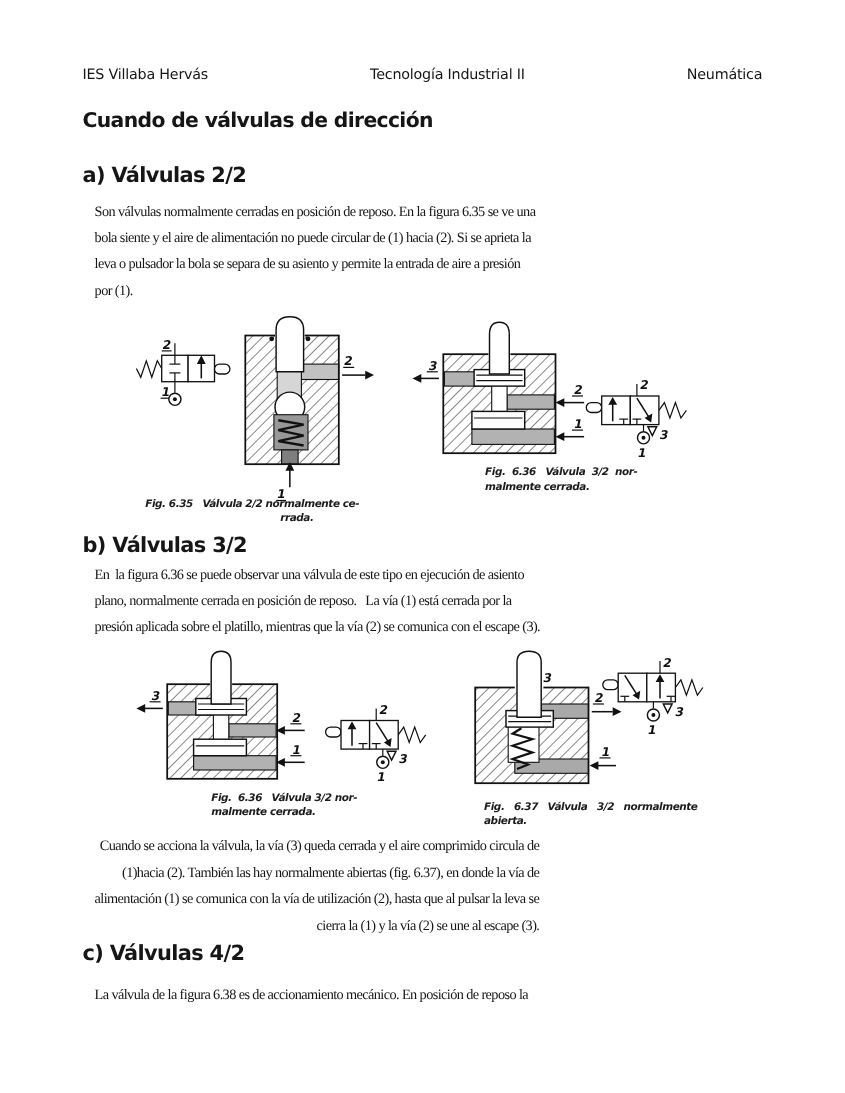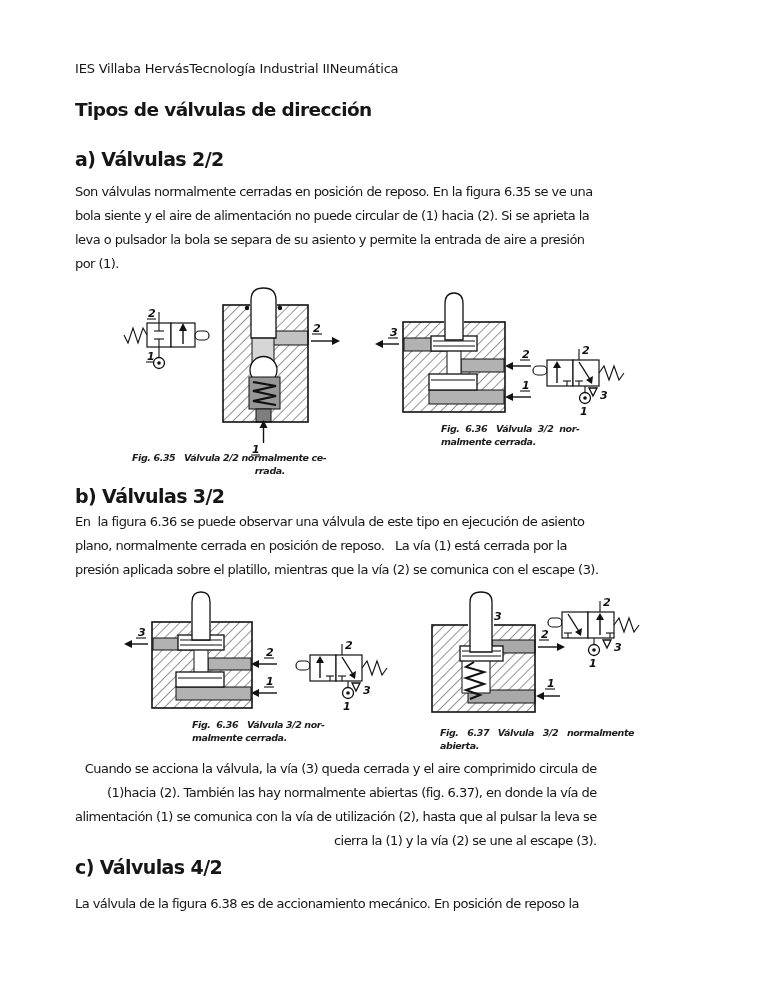--- a/index.html
+++ b/index.html
@@ -2,31 +2,31 @@
 <html><head>
 <meta charset="utf-8">
 <style>
   html,body { margin:0; padding:0; background:#ffffff; }
   .page {
     position:relative; width:768px; height:994px; background:#ffffff;
     font-family:"DejaVu Sans", sans-serif; color:#161616; overflow:hidden;
   }
   .hdr {
     position:absolute; top:61px; left:75px; width:618px;
-    display:flex; justify-content:flex-start; font-size:13px; letter-spacing:-0.2px;
+    display:flex; justify-content:space-between; font-size:13px; letter-spacing:-0.2px;
   }
   .doc-title {
     position:absolute; top:99px; left:75px;
     font-size:18.5px; font-weight:bold; letter-spacing:-0.6px; white-space:pre;
   }
   .h2 {
     position:absolute; left:75px; font-size:19px; font-weight:bold;
     letter-spacing:-0.6px; white-space:pre;
   }
-  .para { position:absolute; left:75px; }
+  .para { position:absolute; left:86px;font-family:Liberation Serif, serif; }
   .para .ln {
     font-size:13px; line-height:24px; letter-spacing:-0.55px; white-space:pre;
   }
   svg.figs { position:absolute; left:0; top:0; }
   .body-outline { fill:none; stroke:#111; stroke-width:1.6; }
   .chan { stroke:#111; stroke-width:1; }
   .white-part { fill:#ffffff; stroke:#111; stroke-width:1.3; }
   .thin { stroke:#111; stroke-width:1.1; fill:none; }
   .arrow-ln { stroke:#111; stroke-width:1.4; }
   .arrow-hd { fill:#111; stroke:none; }
@@ -38,21 +38,21 @@
 <body>
 
 <div class="page">
 
   <div class="hdr">
     <span>IES Villaba Hervás</span>
     <span>Tecnología Industrial II</span>
     <span>Neumática</span>
   </div>
 
-  <div class="doc-title">Tipos de válvulas de dirección</div>
+  <div class="doc-title">Cuando de válvulas de dirección</div>
 
   <div class="h2" style="top:148px;">a) Válvulas 2/2</div>
   <div class="para" style="top:180px;">
     <div class="ln">Son válvulas normalmente cerradas en posición de reposo. En la figura 6.35 se ve una</div>
     <div class="ln">bola siente y el aire de alimentación no puede circular de (1) hacia (2). Si se aprieta la</div>
     <div class="ln">leva o pulsador la bola se separa de su asiento y permite la entrada de aire a presión</div>
     <div class="ln">por (1).</div>
   </div>
 
   <div class="h2" style="top:485px;">b) Válvulas 3/2</div>

